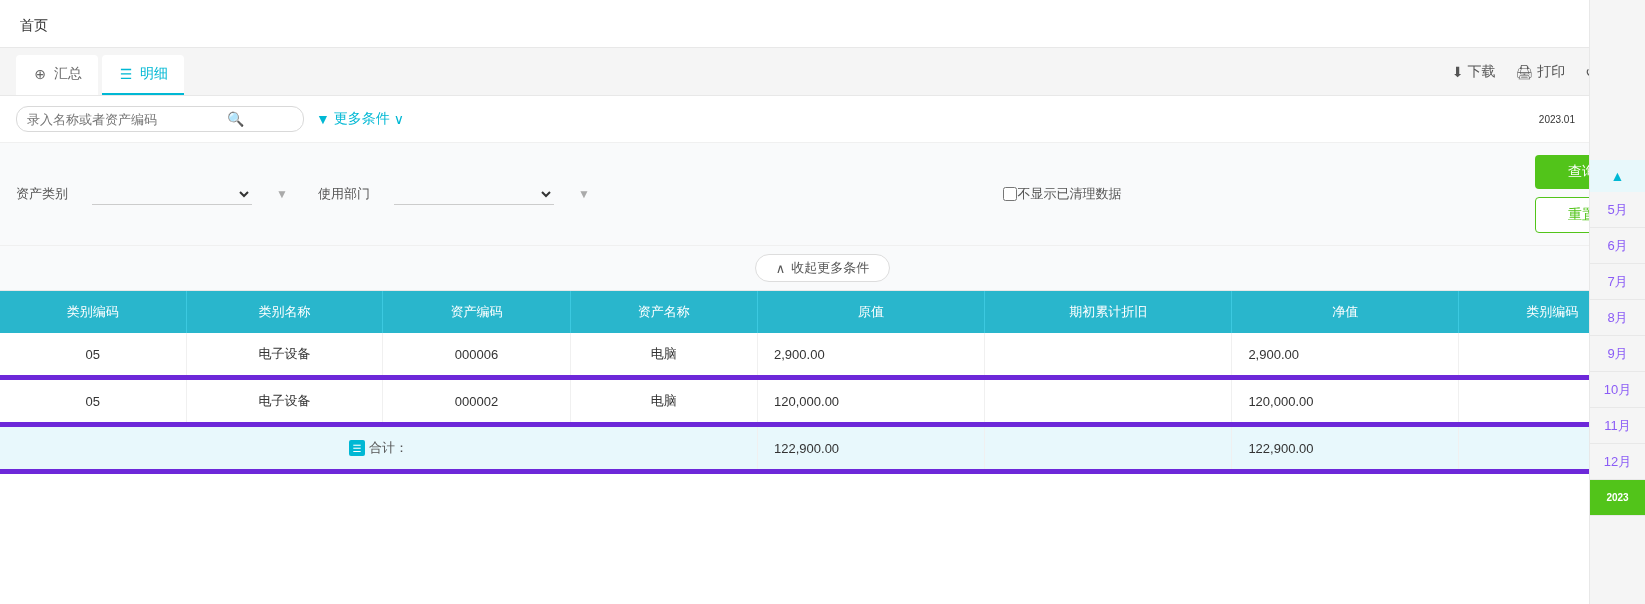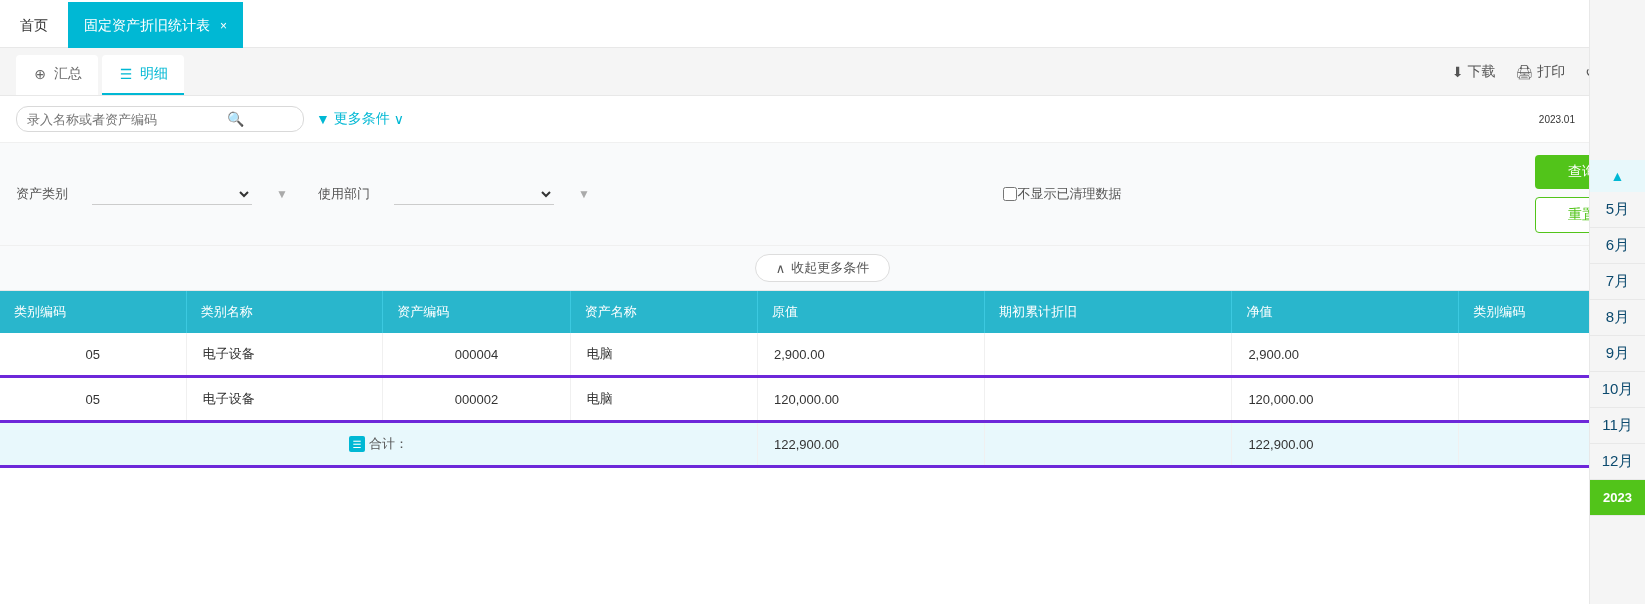--- a/index.html
+++ b/index.html
@@ -271,51 +271,51 @@
     table {
       width: 100%;
       border-collapse: collapse;
     }
     thead tr {
       background: #29b6cc;
       color: #fff;
     }
     thead th {
       padding: 12px 14px;
-      text-align: left;
+      text-align: center;
       font-size: 13px;
       font-weight: 500;
       border-right: 1px solid #3cc9e0;
       white-space: nowrap;
     }
     thead th:last-child {
       border-right: none;
     }
     tbody tr {
       background: #fff;
-      border-bottom: 3px solid #6d28d9;
+      border-bottom: 5px solid #6d28d9;
     }
     tbody tr.total-row {
       background: #e8f8fc;
     }
     tbody td {
       padding: 12px 16px;
       font-size: 13px;
       color: #333;
       text-align: center;
       border-right: 1px solid #f0f0f0;
     }
     tbody td:last-child {
       border-right: none;
     }
     tbody td.right {
       text-align: left;
     }
     tbody td.left {
-      text-align: left;
+      text-align: center;
     }
     .total-label {
       display: flex;
       align-items: center;
       justify-content: center;
       gap: 4px;
       color: #555;
       font-size: 13px;
     }
     .total-icon {
@@ -345,30 +345,30 @@
       padding-top: 160px;
       gap: 0;
       z-index: 100;
     }
     .month-item {
       width: 100%;
       height: 36px;
       display: flex;
       align-items: center;
       justify-content: center;
-      font-size: 15px;
-      color: #0c4a6e;
+      font-size: 13px;
+      color: #8b5cf6;
       cursor: pointer;
       border-bottom: 1px solid #e8e8e8;
     }
     .month-item.year-badge {
       background: #52c41a;
       color: #fff;
       font-weight: bold;
-      font-size: 13px;
+      font-size: 10px;
       height: 36px;
     }
     .month-scroll-up, .month-scroll-down {
       width: 100%;
       height: 32px;
       display: flex;
       align-items: center;
       justify-content: center;
       cursor: pointer;
       background: #e8f8fb;
@@ -389,24 +389,20 @@
 
     .search-row {
       position: relative;
     }
   </style>
 </head>
 <body>
 
 <div class="top-nav">
   <div class="nav-home">首页</div>
-  <div class="nav-tab">
-    <span>固定资产折旧统计表</span>
-    <span class="nav-tab-close">×</span>
-  </div>
   <span class="close-window">✕</span>
 </div>
 
 <div class="main-content">
 
   <div class="tabs-row">
     <div class="tab-item">
       <span class="tab-icon">⊕</span>
       <span>汇总</span>
     </div>
@@ -490,21 +486,21 @@
           <th>原值</th>
           <th>期初累计折旧</th>
           <th>净值</th>
           <th>类别编码</th>
         </tr>
       </thead>
       <tbody>
         <tr>
           <td>05</td>
           <td class="left">电子设备</td>
-          <td>000004</td>
+          <td>000006</td>
           <td class="left">电脑</td>
           <td class="right">2,900.00</td>
           <td></td>
           <td class="right">2,900.00</td>
           <td></td>
         </tr>
         <tr>
           <td>05</td>
           <td class="left">电子设备</td>
           <td>000002</td>

